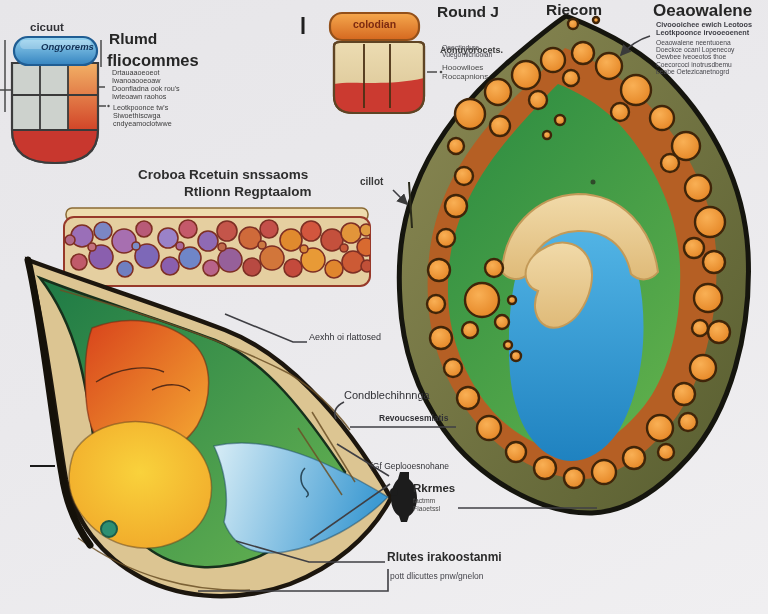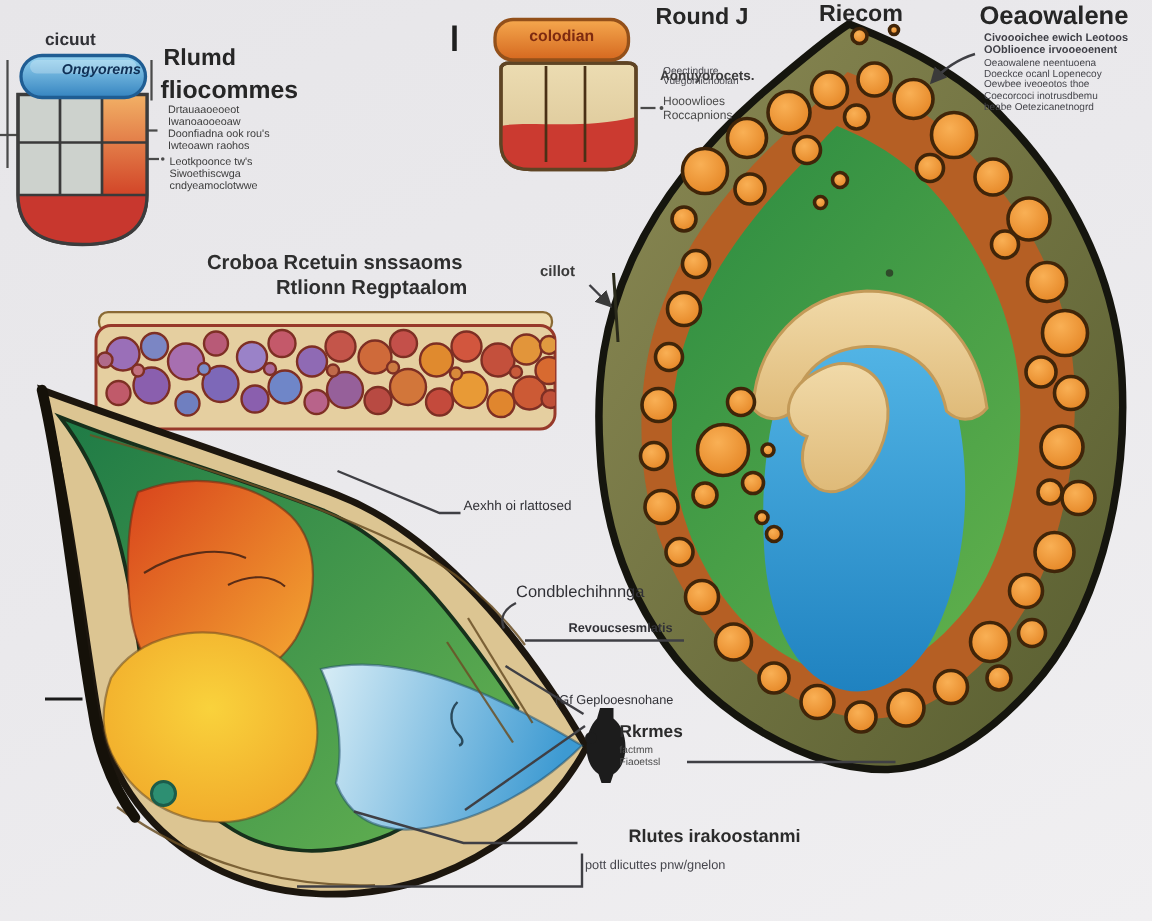--- a/index.html
+++ b/index.html
@@ -290,37 +290,37 @@
 </div>
 <div class="lbl notes" style="left:442px;top:64px;font-size:8px;font-weight:500;color:#4a4a4a;">
   <div>Hooowlioes</div>
   <div>Roccapnions</div>
 </div>
 
 <div class="lbl b" style="left:546px;top:2px;font-size:15.5px;color:#262626;">Riecom</div>
 <div class="lbl b" style="left:653px;top:2px;font-size:17px;color:#262626;">Oeaowalene</div>
 <div class="lbl notes" style="left:656px;top:21px;font-size:7.3px;font-weight:600;color:#3f3f46;">
   <div>Civoooichee ewich Leotoos</div>
-  <div>OOblioence irvooeoenent</div>
+  <div>Leotkpoonce irvooeoenent</div>
 </div>
 <div class="lbl notes" style="left:656px;top:39px;font-size:6.7px;color:#46464c;">
   <div>Oeaowalene neentuoena</div>
   <div>Doeckce ocanl Lopenecoy</div>
   <div>Oewbee iveoeotos thoe</div>
   <div>Coecorcoci inotrusdbemu</div>
   <div>beabe Oetezicanetnogrd</div>
 </div>
 
 <div class="lbl b" style="left:138px;top:168px;font-size:13.5px;color:#2e2e2e;">Croboa Rcetuin snssaoms</div>
 <div class="lbl b" style="left:140px;top:185px;font-size:13.5px;color:#2e2e2e;padding-left:44px;">Rtlionn Regptaalom</div>
 <div class="lbl b" style="left:360px;top:177px;font-size:10px;color:#3a3a3a;">cillot</div>
 
 <div class="lbl" style="left:309px;top:333px;font-size:9px;font-weight:500;">Aexhh oi rlattosed</div>
 <div class="lbl" style="left:344px;top:390px;font-size:11px;font-weight:500;">Condblechihnnga</div>
 <div class="lbl" style="left:379px;top:414px;font-size:8.5px;font-weight:600;">Revoucsesmlatis</div>
 <div class="lbl" style="left:370px;top:462px;font-size:8.5px;font-weight:500;">(Gf Geplooesnohane</div>
 <div class="lbl b" style="left:413px;top:482px;font-size:11.5px;color:#2b2b2b;">Rkrmes</div>
 <div class="lbl" style="left:413px;top:497px;font-size:6.8px;color:#4a4a4a;">factmm</div>
 <div class="lbl" style="left:413px;top:505px;font-size:6.8px;color:#4a4a4a;">Fiaoetssl</div>
-<div class="lbl b" style="left:387px;top:551px;font-size:12px;color:#2b2b2b;margin-left:32px;">Rlutes irakoostanmi</div>
+<div class="lbl b" style="left:387px;top:551px;font-size:12px;color:#2b2b2b;">Rlutes irakoostanmi</div>
 <div class="lbl" style="left:390px;top:572px;font-size:8.5px;color:#45454c;text-align:right;">pott dlicuttes pnw/gnelon</div>
 
 </div>
 
 </body></html>

